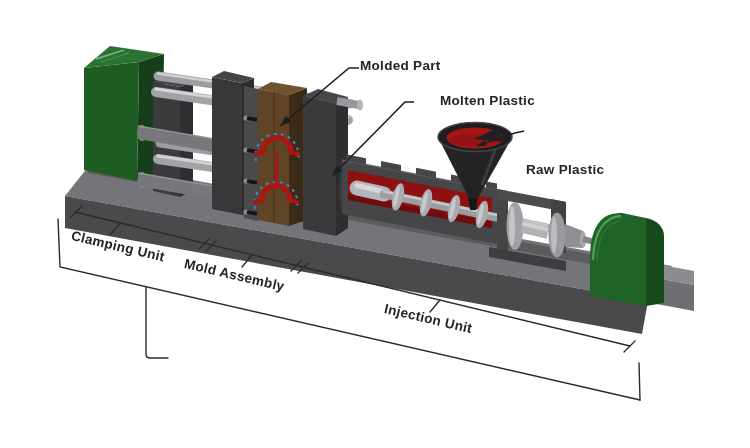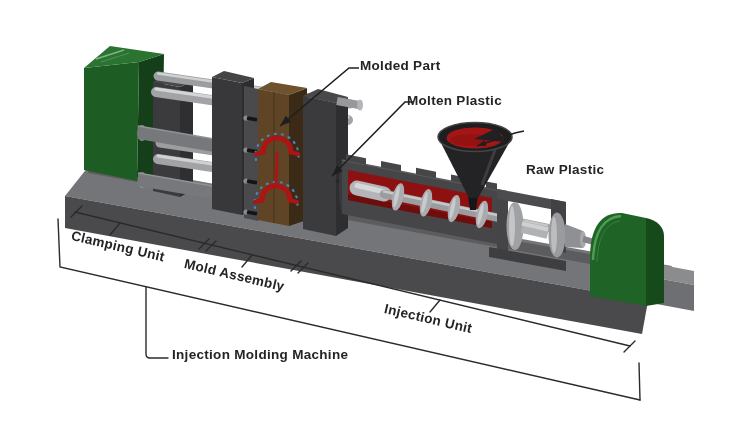--- a/index.html
+++ b/index.html
@@ -7,21 +7,21 @@
     position:relative;width:750px;height:448px;background:#ffffff;overflow:hidden;
     font-family:"Liberation Sans","DejaVu Sans",sans-serif;
   }
   #machine-svg{position:absolute;left:0;top:0;}
   .lbl{
     position:absolute;font-size:13.5px;font-weight:600;color:#242424;
     letter-spacing:.3px;white-space:nowrap;line-height:1;
   }
   .lbl.rot{transform:rotate(13.2deg);transform-origin:0 0;}
   #lbl-molded{left:360px;top:59px;}
-  #lbl-molten{left:407px;top:94px;}
+  #lbl-molten{left:440px;top:94px;}
   #lbl-raw{left:526px;top:123px;margin-top:40px;}
   #lbl-clamping{left:73px;top:229px;}
   #lbl-moldasm{left:186px;top:257px;}
   #lbl-injunit{left:386px;top:302px;}
   #lbl-machine{left:172px;top:348px;}
 </style>
 </head>
 <body>
 
 <div id="stage">
@@ -218,14 +218,13 @@
     </g>
   </g>
 </svg>
 
   <div class="lbl" id="lbl-molded">Molded Part</div>
   <div class="lbl" id="lbl-molten">Molten Plastic</div>
   <div class="lbl" id="lbl-raw">Raw Plastic</div>
   <div class="lbl rot" id="lbl-clamping">Clamping Unit</div>
   <div class="lbl rot" id="lbl-moldasm">Mold Assembly</div>
   <div class="lbl rot" id="lbl-injunit">Injection Unit</div>
-  <div class="lbl" id="lbl-machine">Injection Molding Machine</div>
 </div>
 
 </body></html>

